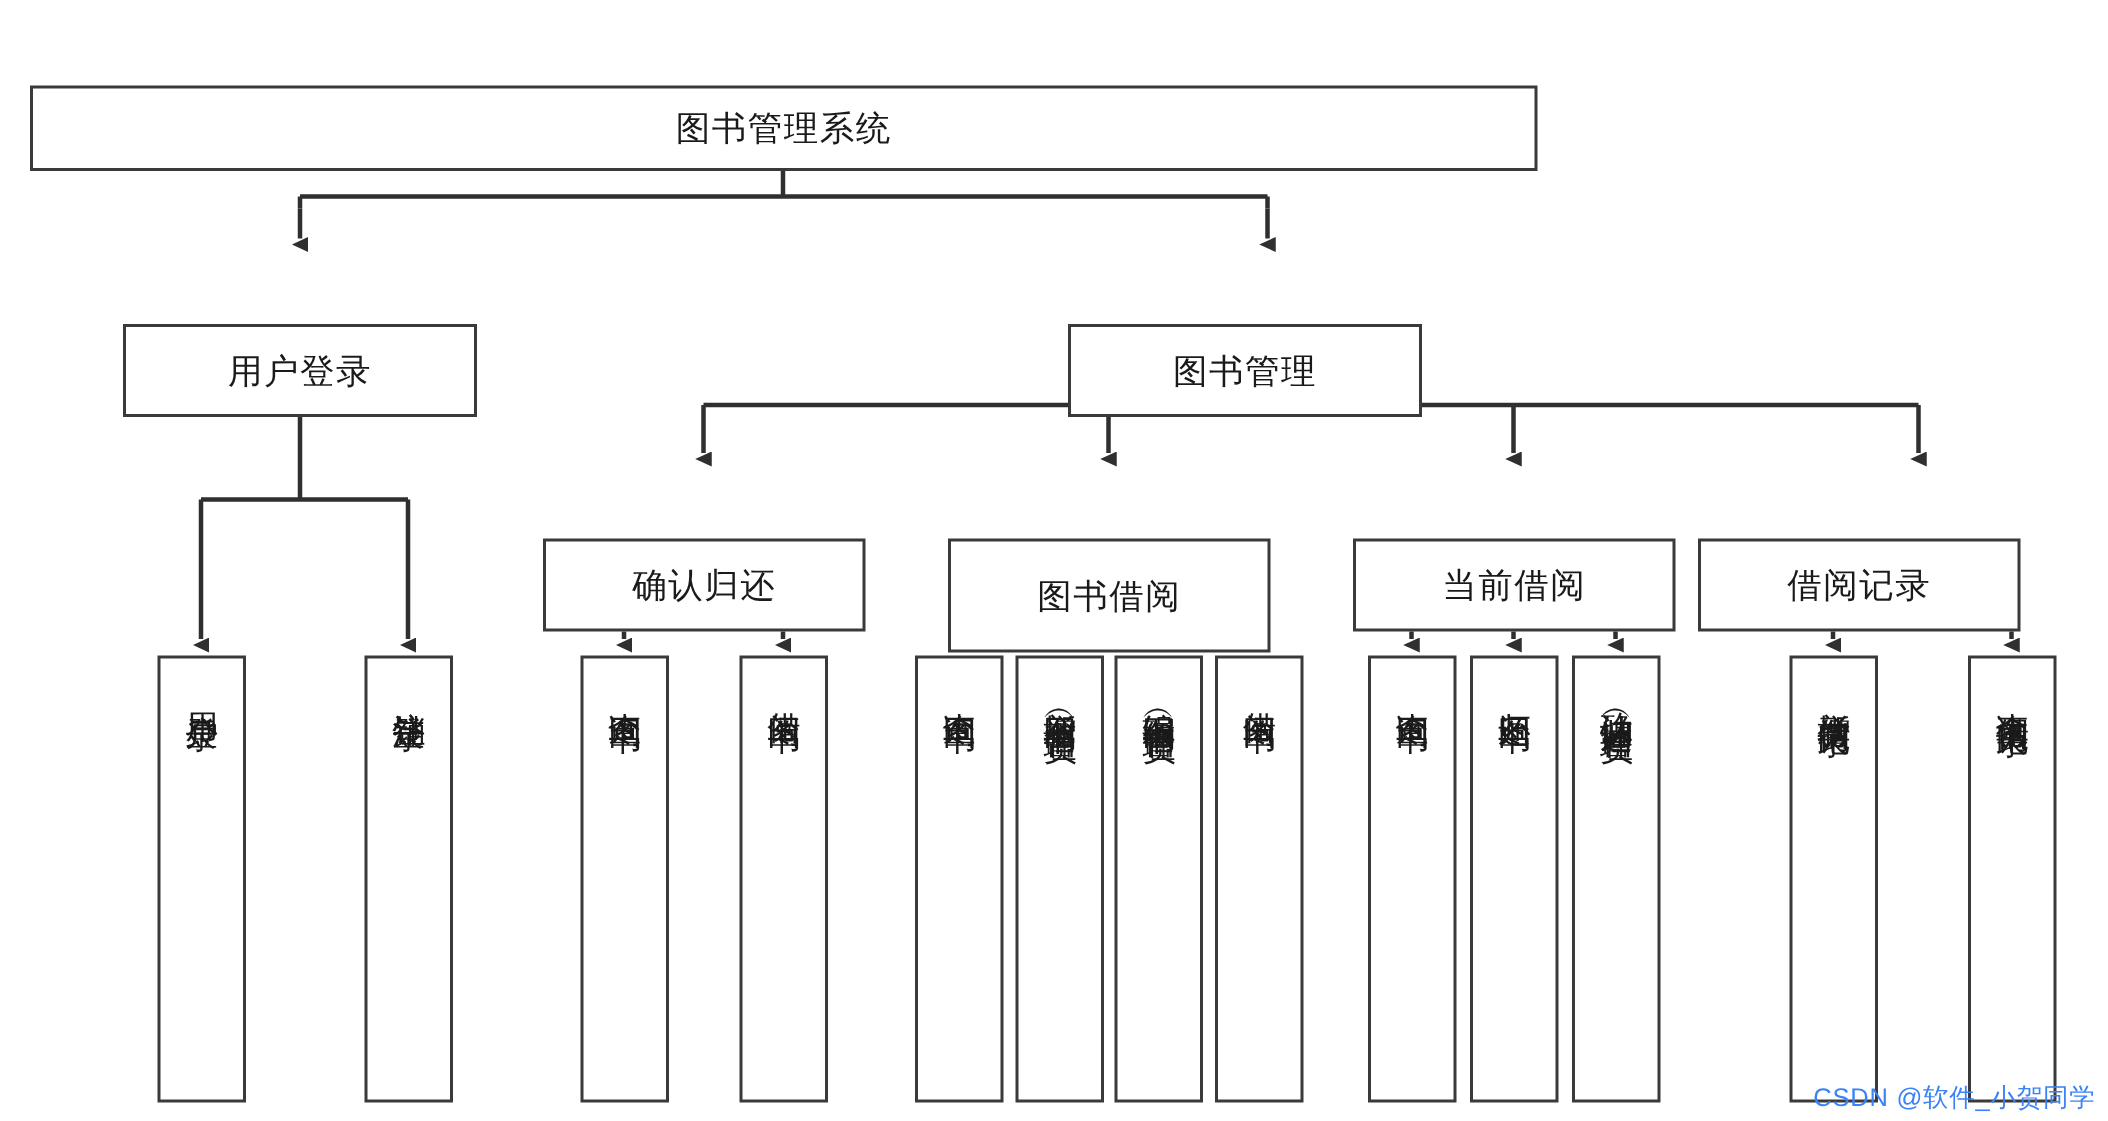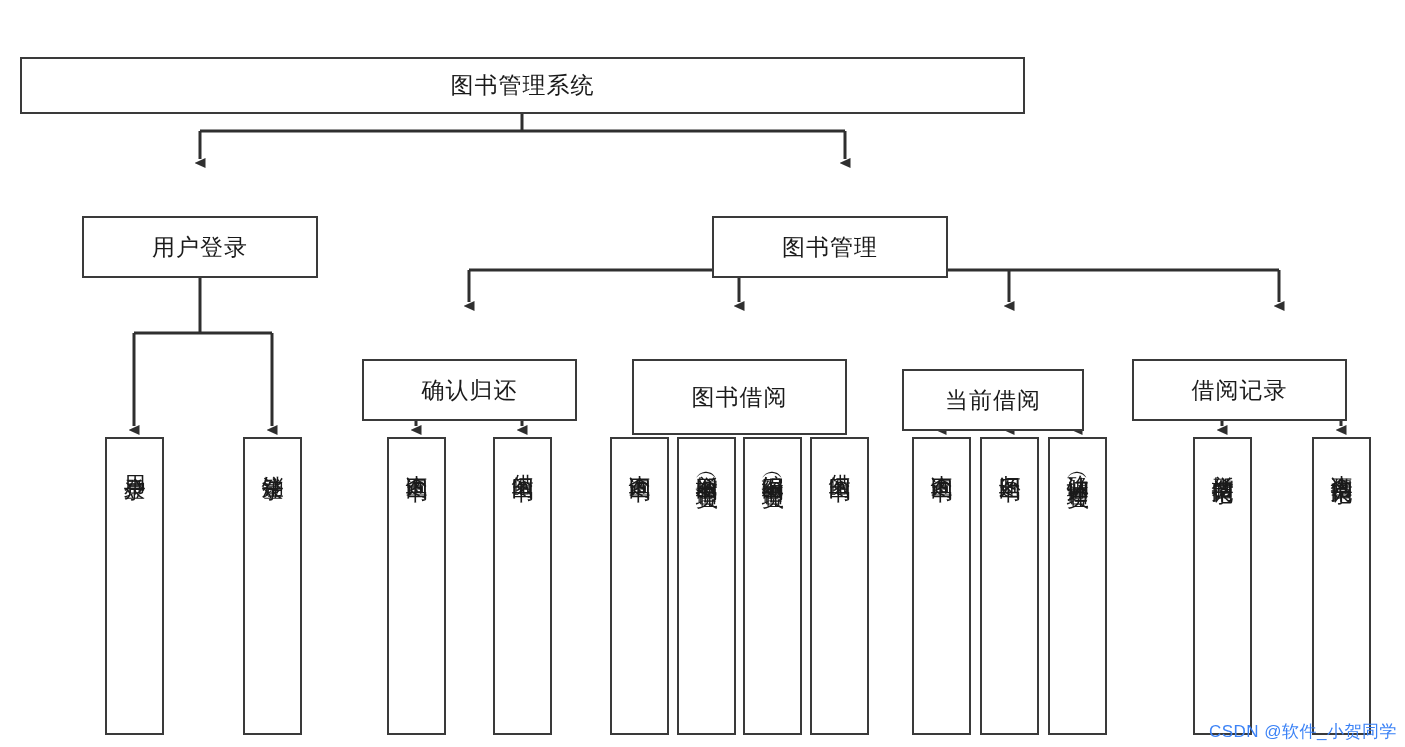--- a/index.html
+++ b/index.html
@@ -134,21 +134,21 @@
   <div class="node horiz" style="left:712px; top:170px; width:236px; height:62px;">
     <span class="hlabel">图书管理</span>
   </div>
 
   <div class="node horiz" style="left:362px; top:313px; width:215px; height:62px;">
     <span class="hlabel">确认归还</span>
   </div>
   <div class="node horiz" style="left:632px; top:313px; width:215px; height:76px;">
     <span class="hlabel">图书借阅</span>
   </div>
-  <div class="node horiz" style="left:902px; top:323px; width:182px; height:62px;">
+  <div class="node horiz" style="left:902px; top:313px; width:215px; height:62px;">
     <span class="hlabel">当前借阅</span>
   </div>
   <div class="node horiz" style="left:1132px; top:313px; width:215px; height:62px;">
     <span class="hlabel">借阅记录</span>
   </div>
 
   <div class="node vert" style="left:105px; top:437px; width:59px; height:298px;">
     <span class="vlabel">用户登录</span>
   </div>
   <div class="node vert" style="left:243px; top:437px; width:59px; height:298px;">

